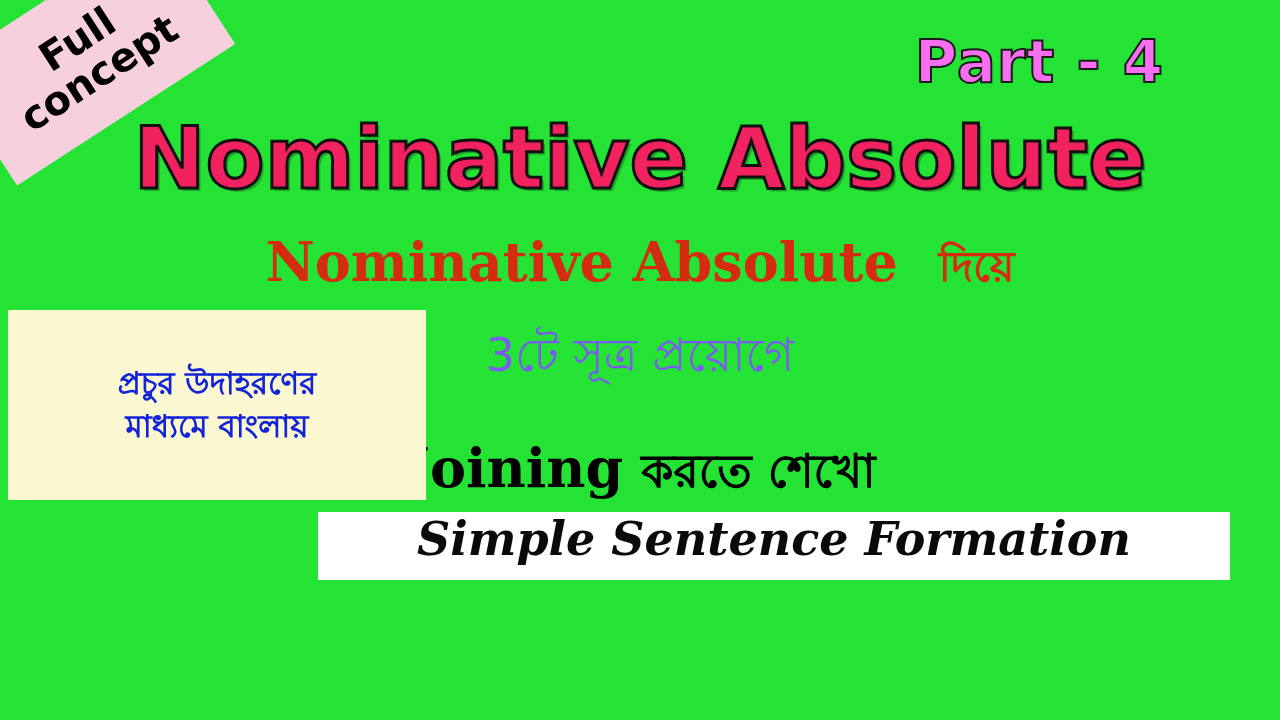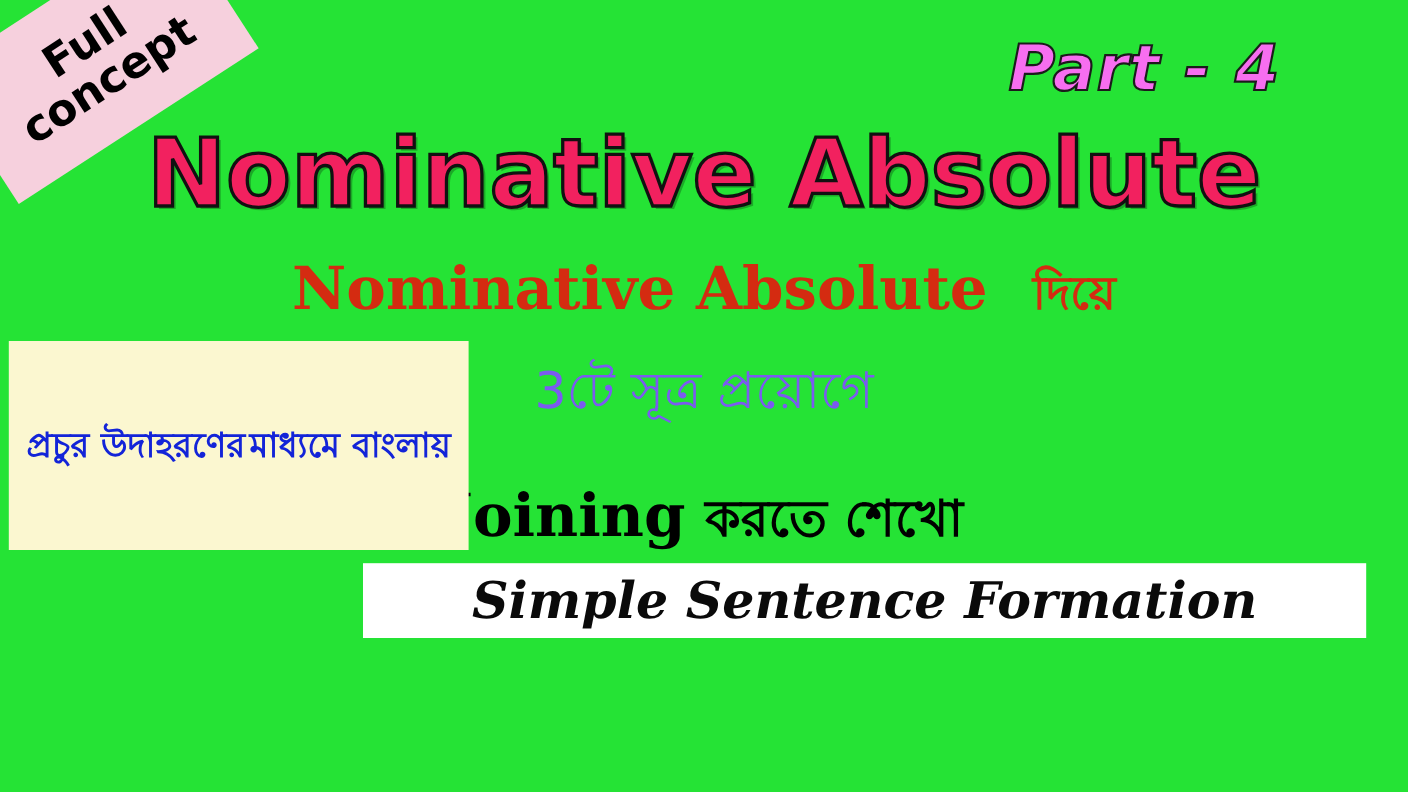--- a/index.html
+++ b/index.html
@@ -53,21 +53,20 @@
     position: absolute;
     right: 116px;
     top: 28px;
     font-family: "DejaVu Sans", sans-serif;
     font-weight: bold;
     font-size: 58px;
     color: #f76ef0;
     -webkit-text-stroke: 2px #1b1b1b;
     letter-spacing: 1px;
     white-space: nowrap;
-    font-style: italic;
   }
 
   
   .main-title {
     position: absolute;
     left: 50%;
     transform: translateX(-50%);
     top: 108px;
     font-family: "DejaVu Sans", sans-serif;
     font-weight: bold;
@@ -142,45 +141,45 @@
 
   
   .yellow-box {
     position: absolute;
     left: 8px;
     top: 310px;
     width: 418px;
     height: 190px;
     background: #fbf7d0;
     display: flex;
+    flex-direction: column;
     align-items: center;
     justify-content: center;
     gap: 4px;
     padding: 4px 0;
     box-sizing: border-box;
   }
   .yellow-box div {
     font-family: "DejaVu Sans", sans-serif;
     font-weight: bold;
     font-size: 31px;
     color: #1324d8;
     white-space: nowrap;
     line-height: 1.25;
   }
 
   
   .white-bar {
     position: absolute;
-    left: 330px;
+    left: 318px;
     top: 512px;
     width: 912px;
     height: 68px;
     background: #ffffff;
     display: flex;
-    align-items: center;
     justify-content: center;
   }
   .white-bar span {
     font-family: "DejaVu Serif", serif;
     font-weight: bold;
     font-style: italic;
     font-size: 46px;
     color: #0a0a0a;
     white-space: nowrap;
   }

